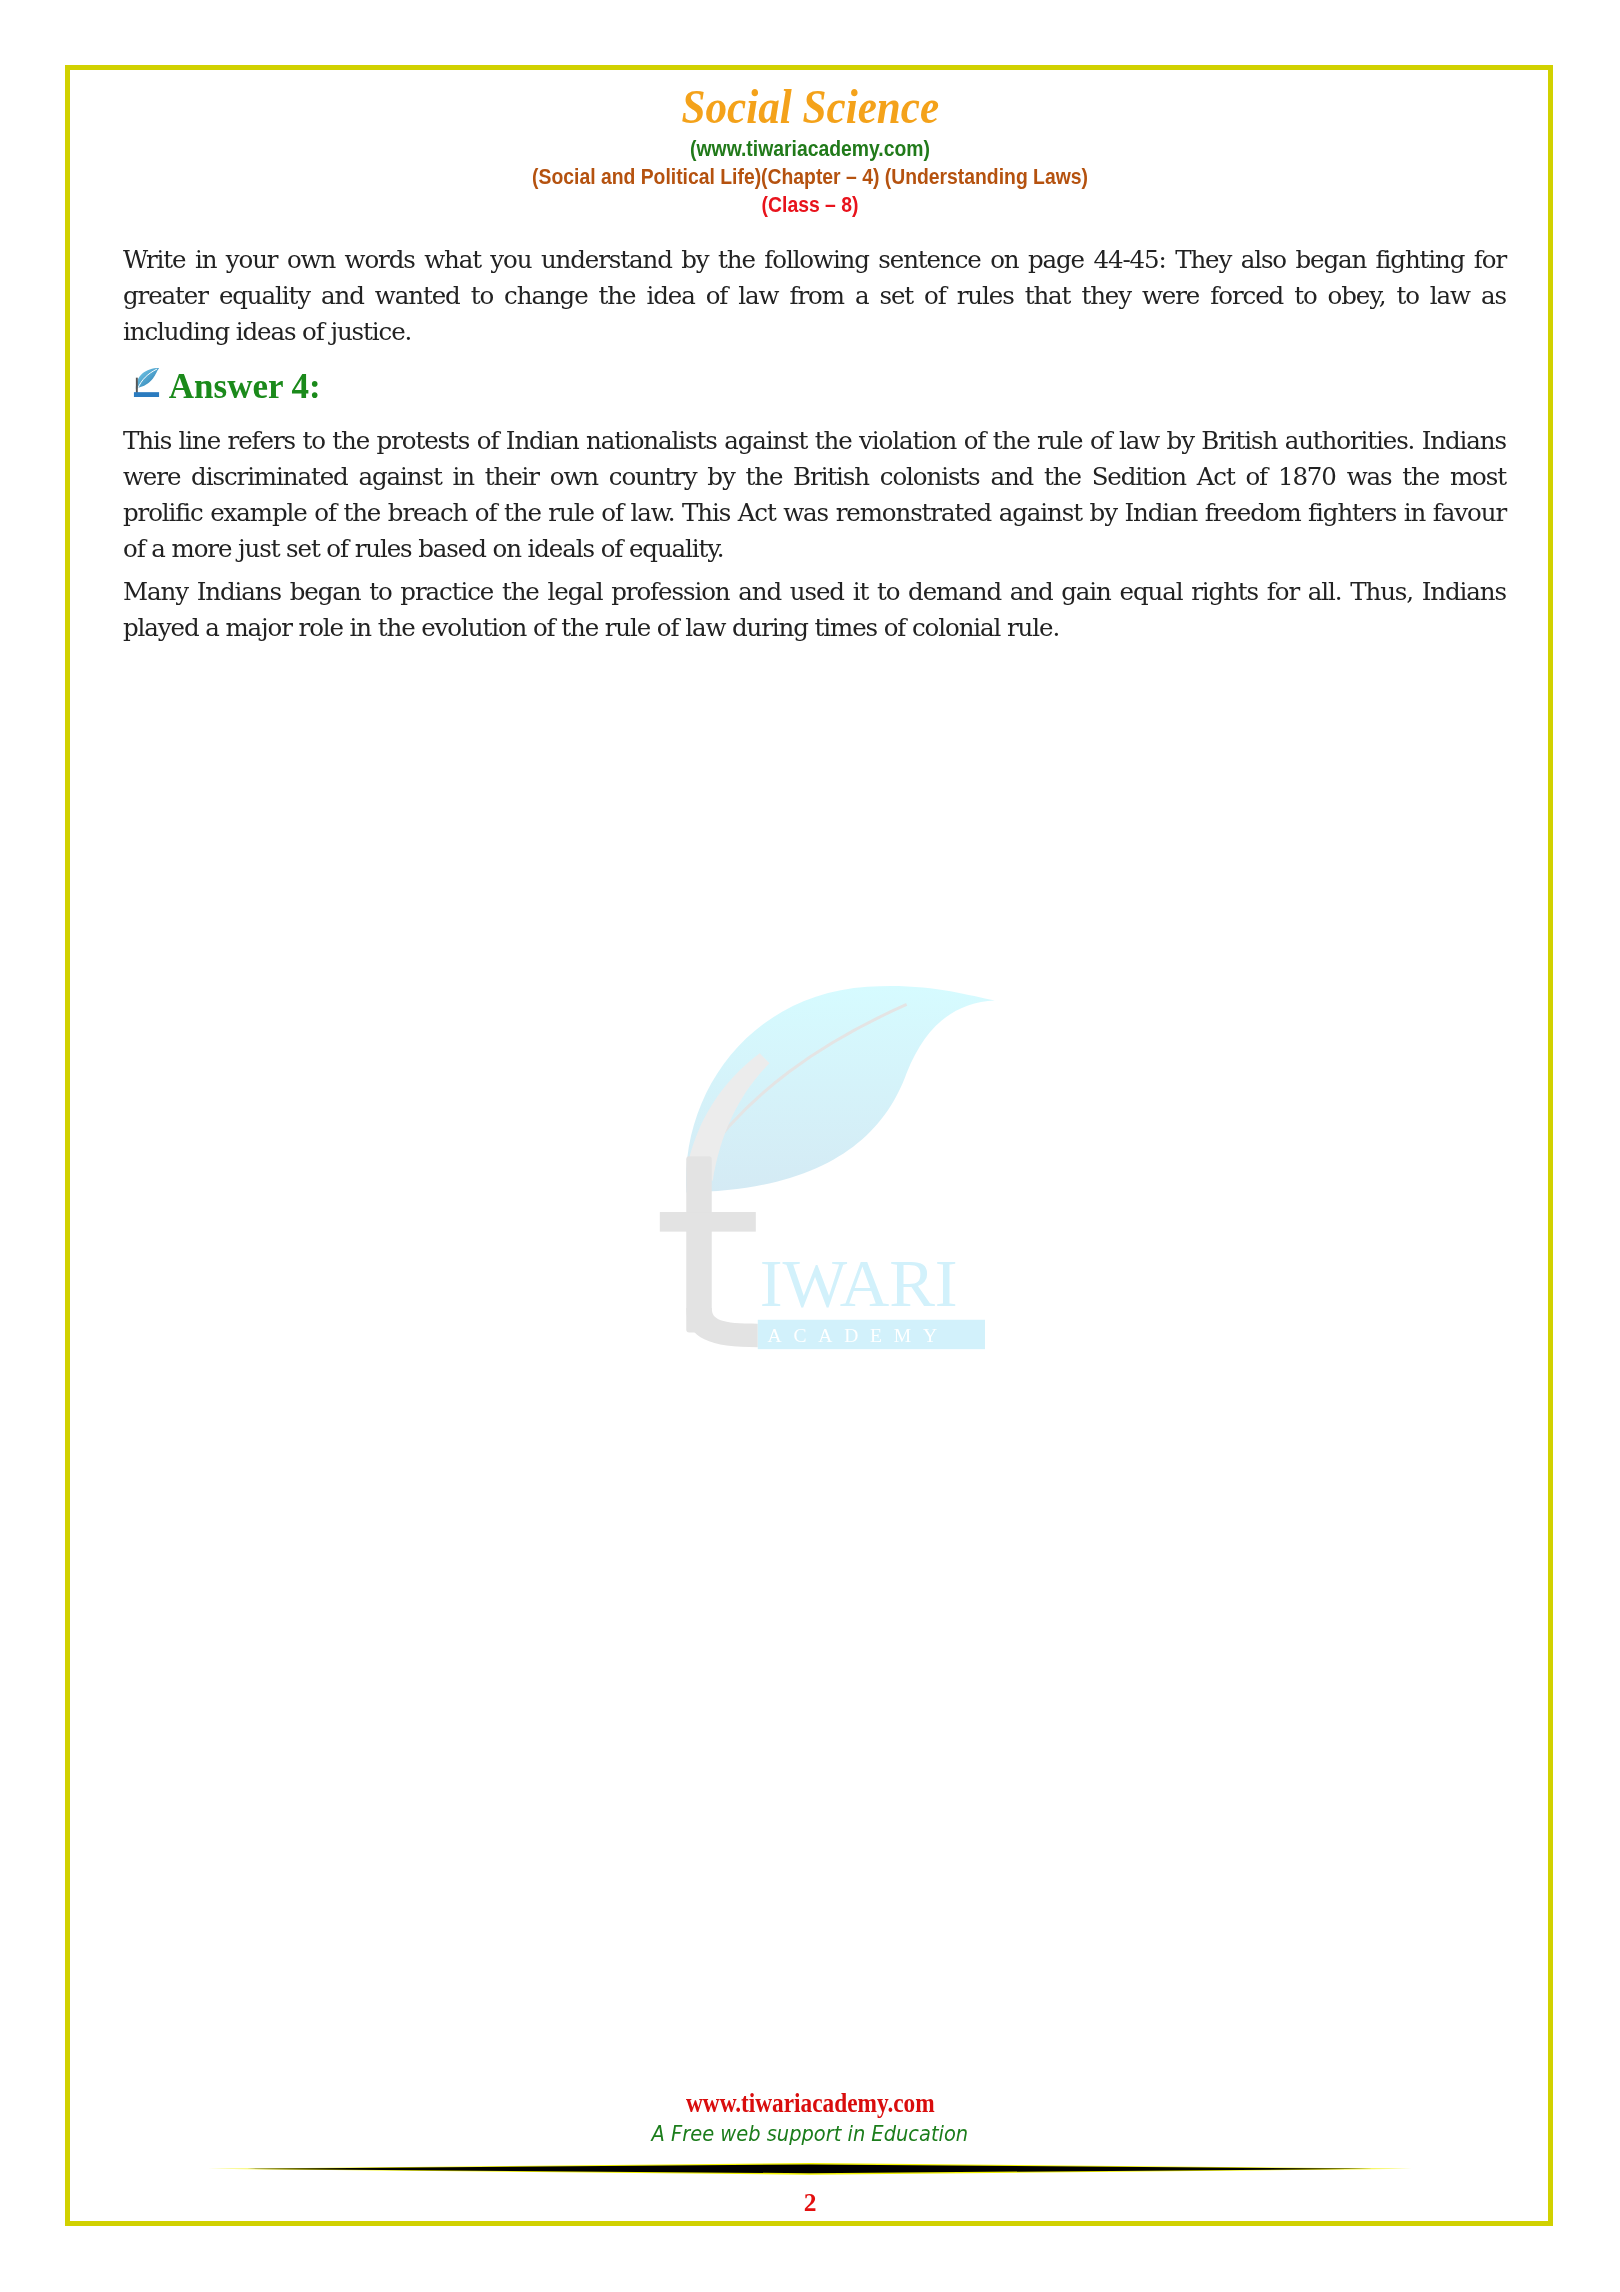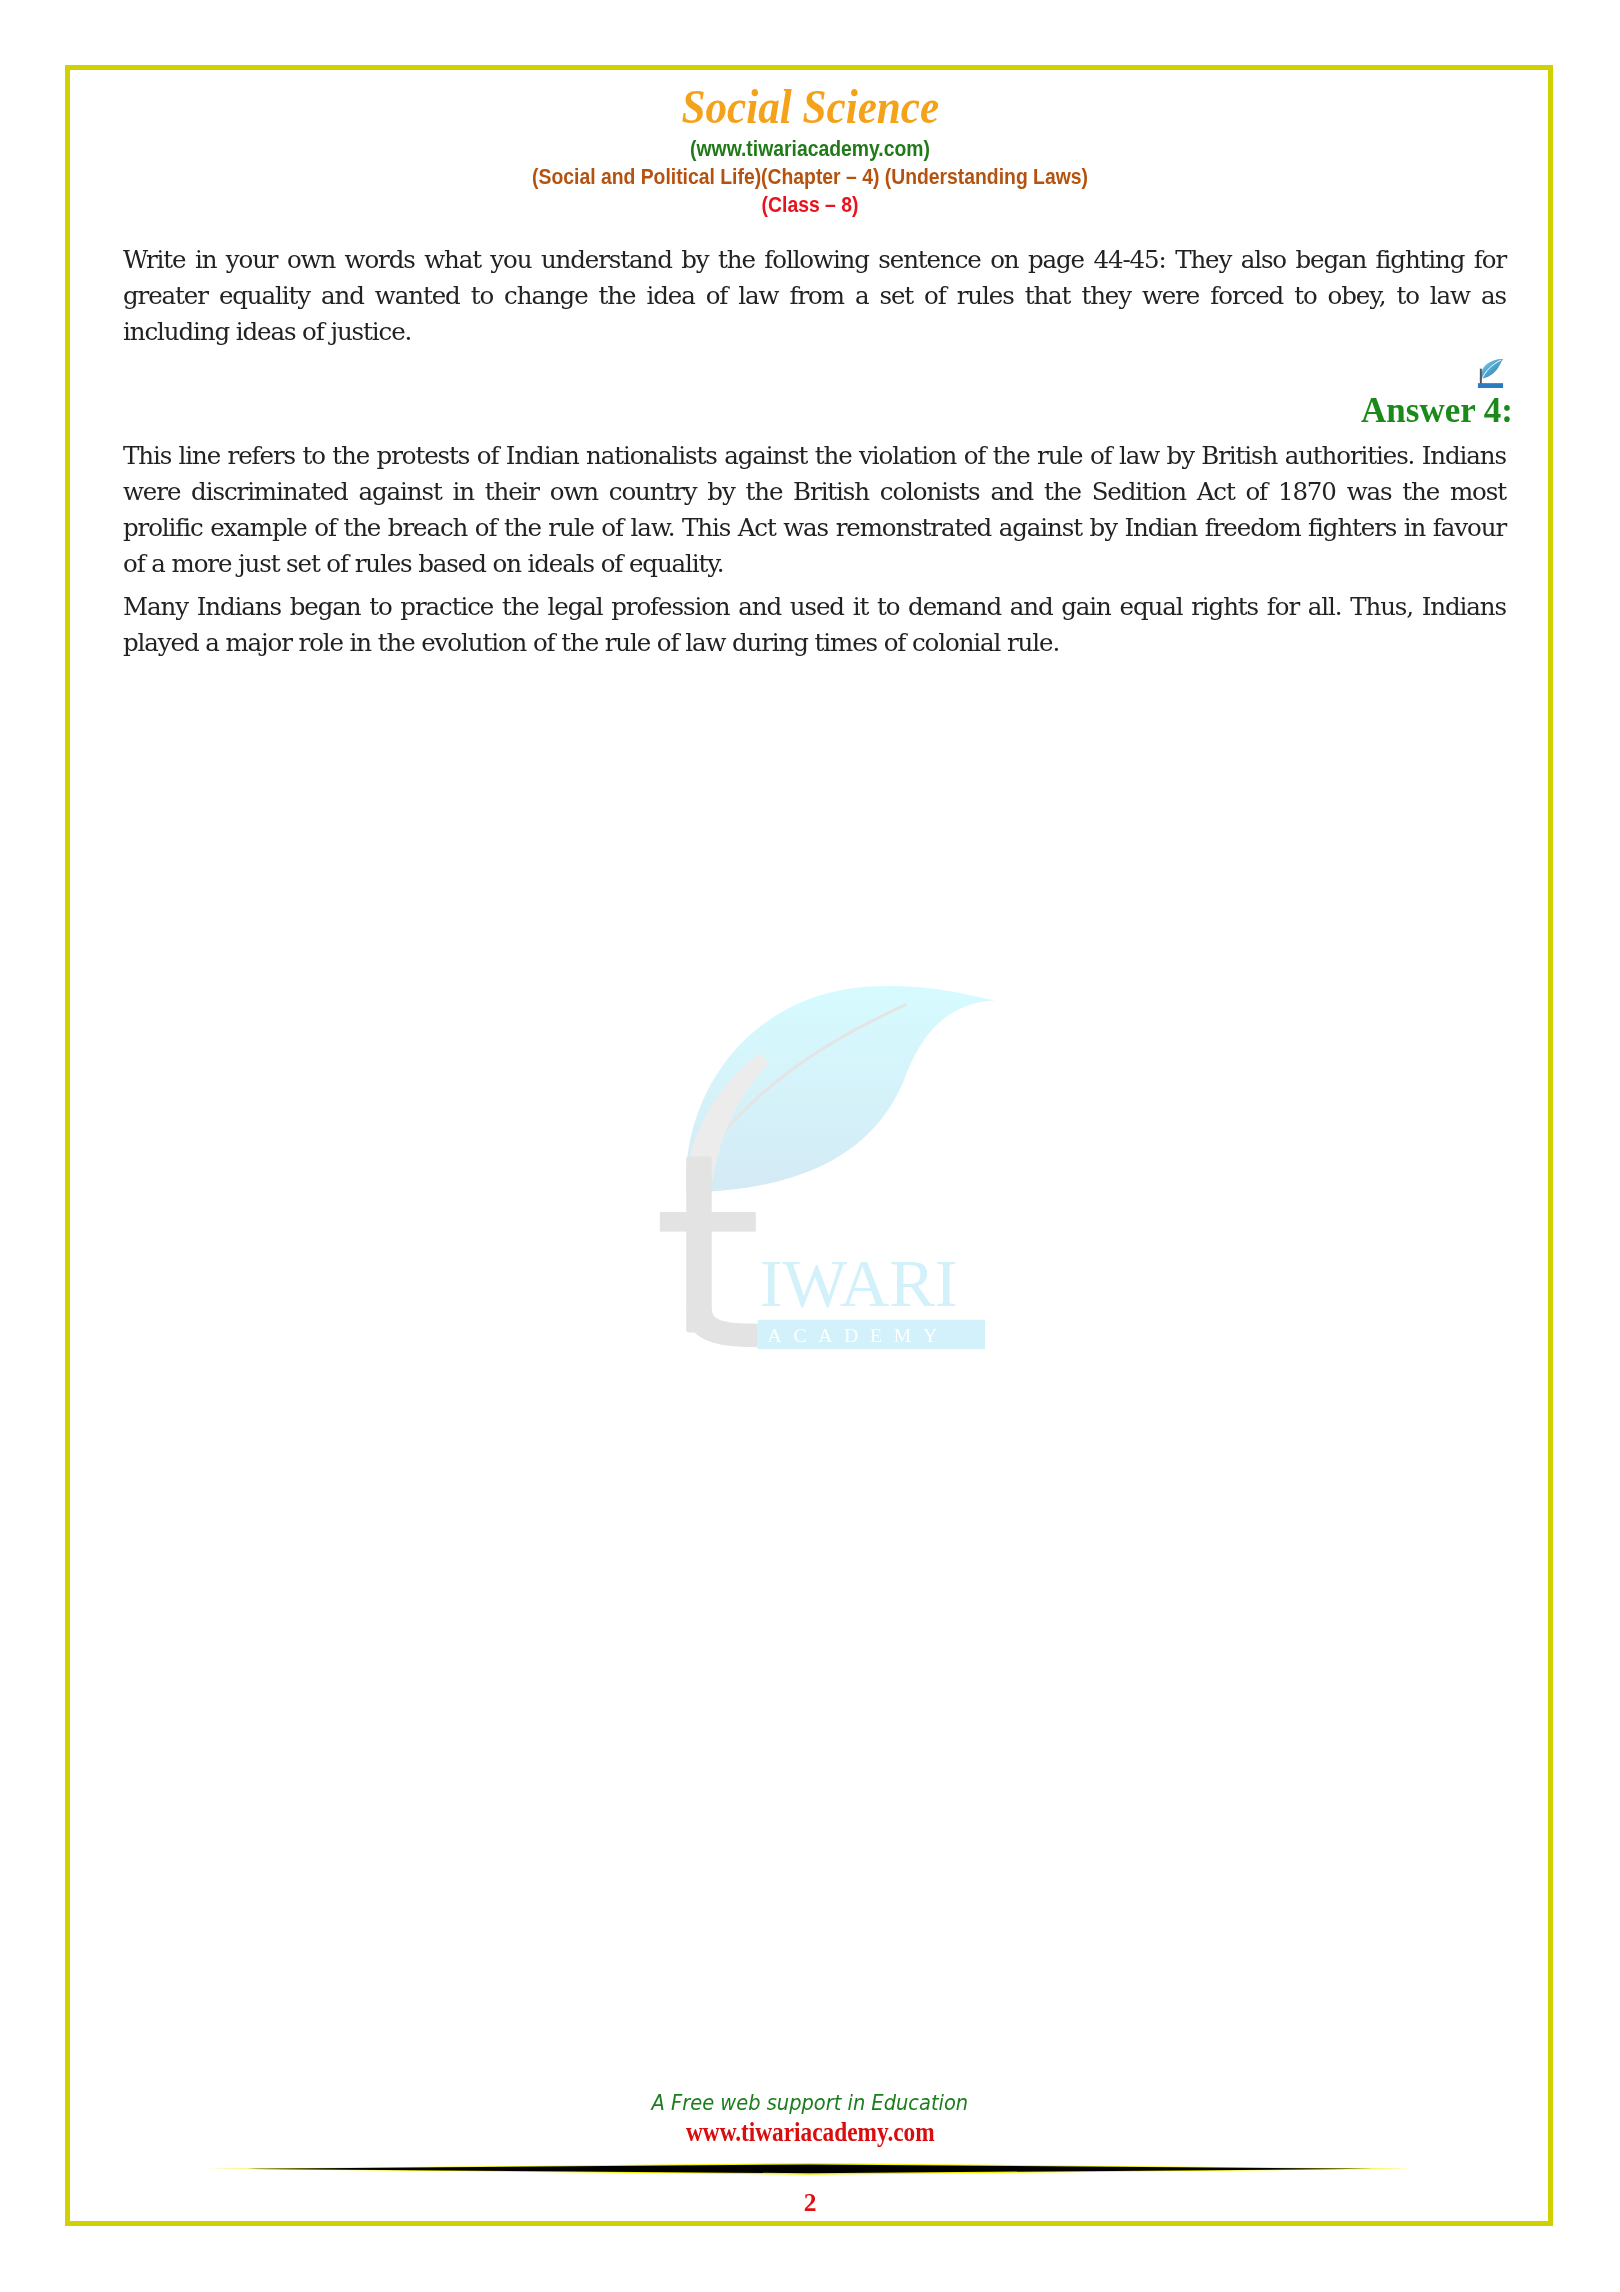--- a/index.html
+++ b/index.html
@@ -18,21 +18,21 @@
   .site { color: #217a1a; }
   .chap { color: #b5520f; }
   .cls { color: #e8131c; }
   .content { position: absolute; left: 116px; top: 235px; width: 1397px; }
   .q-head {
     font-family: "Liberation Serif", serif; font-weight: bold; color: #ec1c1c;
     font-size: 35px; line-height: 41px; margin: 0;
   }
   .a-head {
     font-family: "Liberation Serif", serif; font-weight: bold; color: #1b8a1b;
-    font-size: 35px; line-height: 41px; margin: 0; display: flex; align-items: flex-end; flex-direction: column;
+    font-size: 35px; line-height: 41px; margin: 16px; display: flex; align-items: flex-start;
   }
   .body-text {
     font-family: "DejaVu Serif", serif; font-size: 24.5px; line-height: 36px; color: #222;
     text-align: justify; margin: 7px; letter-spacing: -1.1px;
   }
   .a-icon { width: 29px; height: 33px; margin-right: 7.8px; position: relative; display: inline-block; }
   .watermark { position: absolute; left: 642px; top: 975px; width: 353px; height: 382px; text-align: center; }
   .footer { position: absolute; left: 0; right: 0; top: 2088px; text-align: center; }
   .f-site {
     font-family: "Liberation Serif", serif; font-weight: bold; color: #d90d0d;
@@ -97,22 +97,22 @@
     <rect x="45" y="185" width="26" height="180" rx="3" fill="#e3e3e3"></rect>
     <rect x="18" y="242" width="98" height="20" fill="#e3e3e3"></rect>
     <path d="M45 340 C45 372 70 380 118 380 L118 356 C80 356 71 352 71 340 Z" fill="#e3e3e3"></path>
     <text x="120" y="338" font-family="Liberation Serif, serif" font-size="70" fill="#d2f1fb">IWARI</text>
     <rect x="118" y="352" width="232" height="30" fill="#d2f1fb"></rect>
     <text x="128" y="375" font-family="Liberation Serif, serif" font-size="20" fill="#ffffff" letter-spacing="12">ACADEMY</text>
   </svg>
 </div>
 
 <div class="footer">
+  <div><span class="f-site">www.tiwariacademy.com</span></div>
   <div><span class="f-tag">A Free web support in Education</span></div>
-  <div><span class="f-site">www.tiwariacademy.com</span></div>
 </div>
 
 <div class="divider">
   <svg width="1204" height="13.7" viewBox="0 0 1228 14" preserveAspectRatio="none">
     <path d="M0 7 L614 1 L1228 7 L614 13 Z" fill="#f2f200"></path>
     <path d="M40 7 L614 2.5 L1188 7 L614 11.5 Z" fill="#000000"></path>
   </svg>
 </div>
 
 <div class="page-num">2</div>

